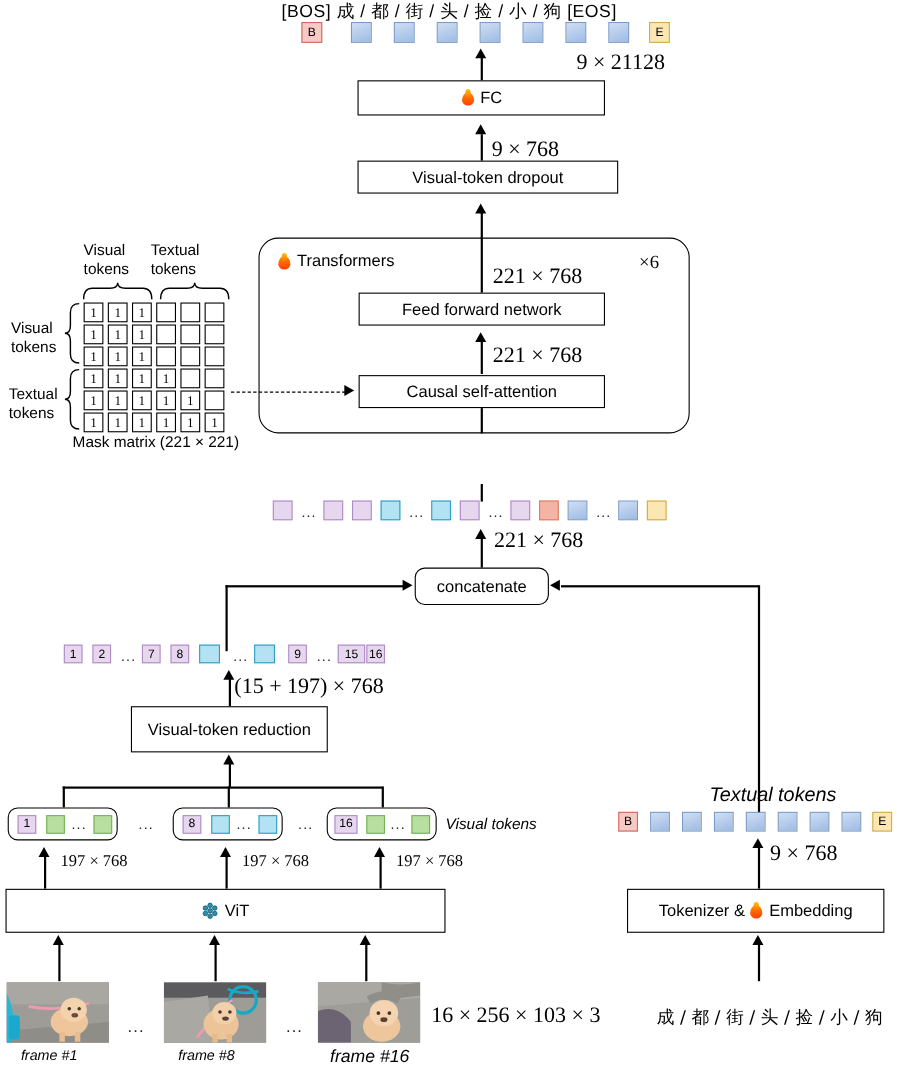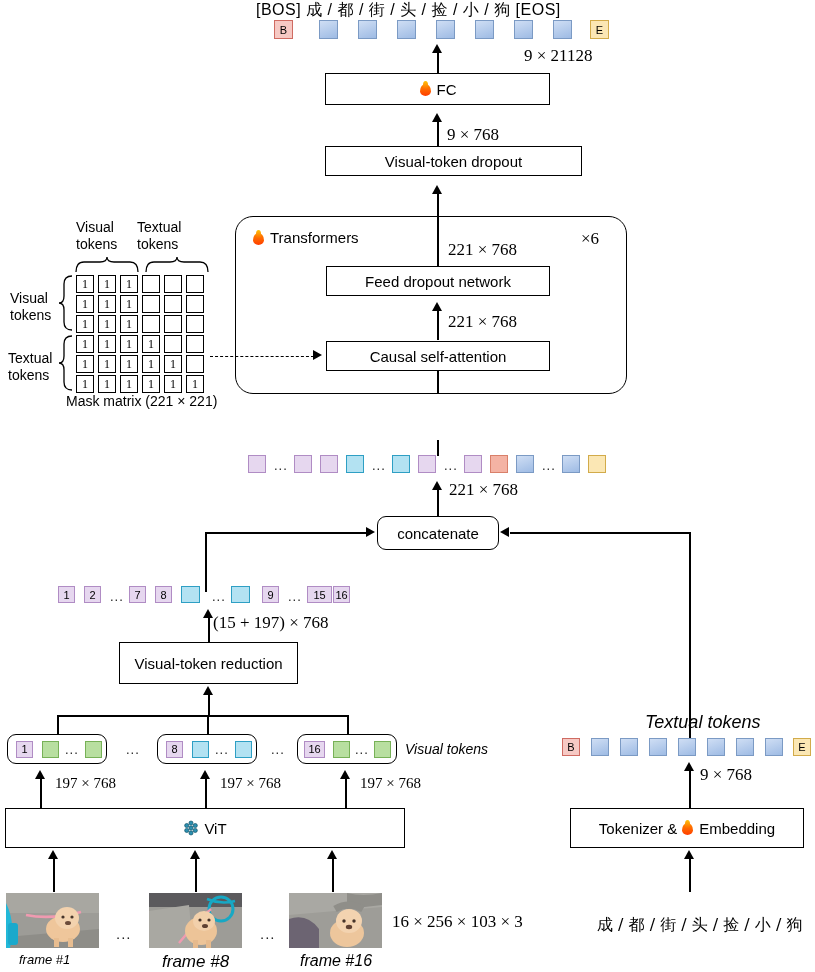--- a/index.html
+++ b/index.html
@@ -47,21 +47,21 @@
   .tok.blue{background:linear-gradient(160deg,#cfdef4 0%,#9ebbe4 100%);border:1px solid #7b9ac4;}
   .tok.cyan{background:#b3e2f2;border:1.2px solid #2e9fc4;}
   .tok.purple{background:#e6d7ef;border:1.2px solid #b08cc4;}
   .tok.green{background:#b8dfa0;border:1.2px solid #77b157;}
   .tok.pinkt{background:#f6c9c4;border:1.2px solid #cf6b62;}
   .tok.peach{background:#f4b3a4;border:1.2px solid #d9806a;}
   .tok.cream{background:#fbe7b4;border:1.2px solid #d2ab4a;}
   
   .lbl{position:absolute;font-size:15px;white-space:nowrap;}
   .lbl.it{font-style:italic;}
-  .math{position:absolute;font-family:"Liberation Serif","DejaVu Serif",serif;font-size:17px;white-space:nowrap;}
+  .math{position:absolute;font-family:"Liberation Serif","DejaVu Serif",serif;font-size:20px;white-space:nowrap;}
   .cjk{position:absolute;font-size:16px;white-space:nowrap;font-family:"DejaVu Sans",sans-serif;}
   .dots{position:absolute;font-size:13px;letter-spacing:1px;color:#222;white-space:nowrap;}
   
   .mcell{
     position:absolute;width:18px;height:18px;border:1.3px solid #000;background:#fff;
     display:flex;align-items:center;justify-content:center;
     font-size:12px;font-family:"Liberation Serif",serif;box-sizing:border-box;
   }
   
   .frame{position:absolute;width:93px;height:55px;overflow:hidden;background:#9a9a96;}
@@ -98,36 +98,36 @@
 
 <div class="box" style="left:325px;top:73px;width:225px;height:32px;">
   <span class="flame"></span>
   <span>FC</span>
 </div>
 
 <div class="vline" style="left:437px;top:122px;height:32px;"></div>
 <div class="arrow-up" style="left:432px;top:113px;"></div>
 <div class="math" style="left:447px;top:125px;">9 × 768</div>
 
-<div class="box" style="left:325px;top:146px;width:257px;height:30px;">
+<div class="box" style="left:325px;top:146px;width:237px;height:30px;">
   <span>Visual-token dropout</span>
 </div>
 
 <div class="vline" style="left:437px;top:193px;height:28px;"></div>
 <div class="arrow-up" style="left:432px;top:185px;"></div>
 
 <div class="box biground" style="left:235px;top:216px;width:392px;height:178px;display:block;"></div>
 <div class="lbl" style="left:252px;top:229px;display:flex;align-items:center;">
   <span class="flame"></span>
   <span>Transformers</span>
 </div>
 <div class="lbl" style="left:581px;top:229px;font-family:'Liberation Serif',serif;font-size:17px;">×6</div>
 
 <div class="box" style="left:326px;top:266px;width:224px;height:30px;">
-  <span>Feed dropout network</span>
+  <span>Feed forward network</span>
 </div>
 <div class="vline" style="left:437px;top:216px;height:50px;"></div>
 <div class="math" style="left:448px;top:240px;">221 × 768</div>
 
 <div class="vline" style="left:437px;top:310px;height:30px;"></div>
 <div class="arrow-up" style="left:432px;top:302px;"></div>
 <div class="math" style="left:448px;top:312px;">221 × 768</div>
 
 <div class="box" style="left:326px;top:341px;width:224px;height:30px;">
   <span>Causal self-attention</span>
@@ -349,21 +349,21 @@
     <path d="M30 50 q18 -22 32 -34" stroke="#f09ab0" stroke-width="2.4" fill="none"></path>
     <ellipse cx="52" cy="38" rx="16" ry="14" fill="#edc498"></ellipse>
     <ellipse cx="55" cy="28" rx="11" ry="10" fill="#f2d0ab"></ellipse>
     <circle cx="51" cy="27" r="1.6" fill="#46342a"></circle>
       <circle cx="60" cy="27" r="1.6" fill="#46342a"></circle>
     <ellipse cx="56" cy="33" rx="3" ry="2" fill="#5e4032"></ellipse>
     <rect x="44" y="47" width="5" height="8" fill="#e6ba8d"></rect>
       <rect x="57" y="47" width="5" height="8" fill="#e6ba8d"></rect>
   </svg>
 </div>
-<div class="lbl it" style="left:162px;top:952px;font-size:17px;">frame #8</div>
+<div class="lbl it" style="left:162px;top:952px;font-size:13px;">frame #8</div>
 
 <div class="frame" style="left:289px;top:893px;">
   <svg width="93" height="55" viewBox="0 0 93 55">
     <rect width="93" height="55" fill="#9e9d98"></rect>
     <path d="M0 0 L93 0 L93 14 L0 22Z" fill="#a9a8a3"></path>
     <path d="M0 26 q18 -6 30 10 l0 19 -30 0z" fill="#6c6472"></path>
     <path d="M58 0 q16 4 35 0 l0 12 -35 4z" fill="#8f8e89"></path>
     <ellipse cx="58" cy="40" rx="17" ry="14" fill="#edc69c"></ellipse>
     <ellipse cx="60" cy="28" rx="13" ry="12" fill="#f3d3b0"></ellipse>
     <circle cx="55" cy="28" r="1.7" fill="#46342a"></circle>

